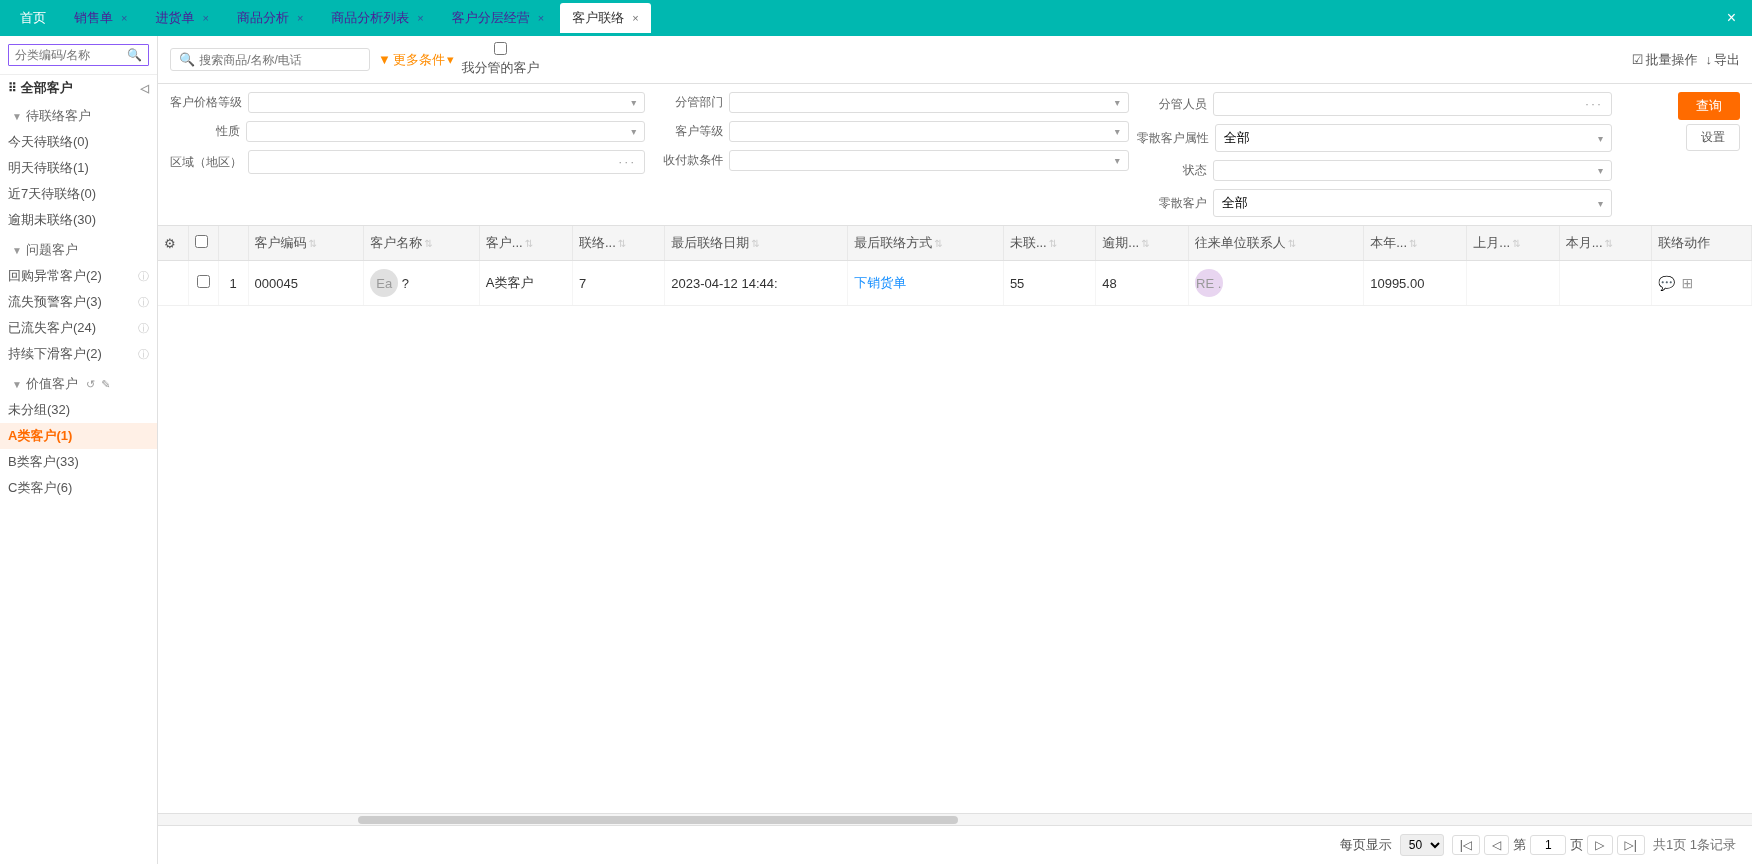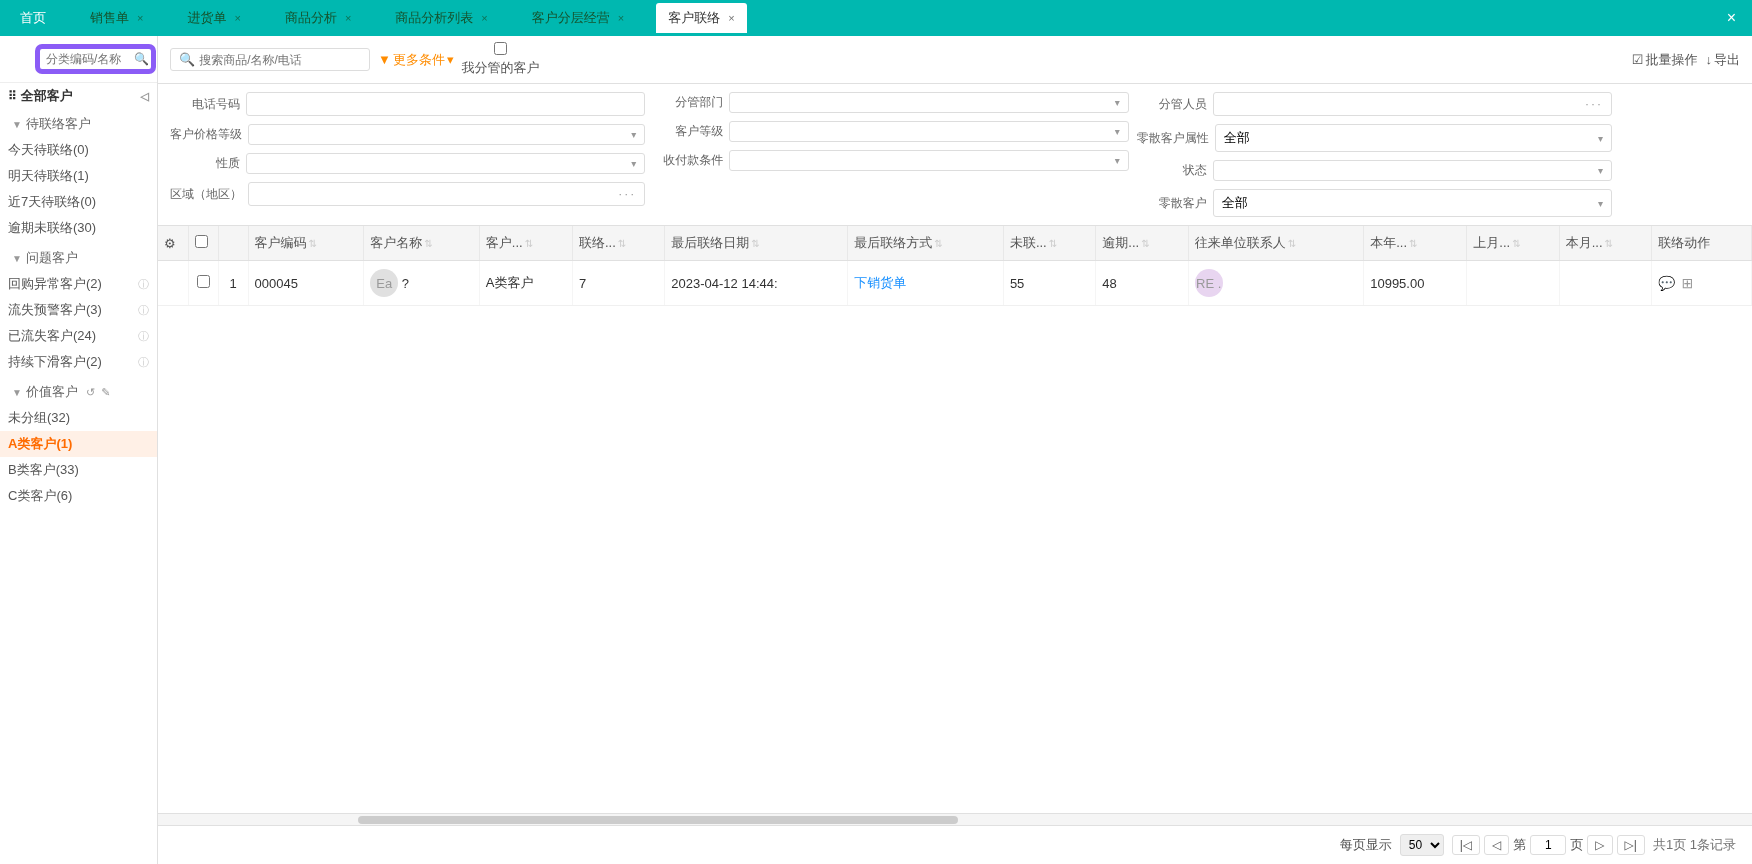--- a/index.html
+++ b/index.html
@@ -1,32 +1,32 @@
 <!DOCTYPE html>
 <html><head>
   <meta charset="utf-8">
   <style>
     * { box-sizing: border-box; margin: 0; padding: 0; font-family: 'Microsoft YaHei', Arial, sans-serif; font-size: 13px; }
     body { background: #f0f0f0; width: 1752px; height: 864px; overflow: hidden; }
     
     
-    .top-nav { background: #00b8b0; height: 36px; display: flex; align-items: center; padding: 0 8px; gap: 20px; }
-    .nav-tab { color: #14532d; padding: 6px 12px; cursor: pointer; white-space: nowrap; display: flex; align-items: center; gap: 4px; font-size: 13px; border-radius: 3px 3px 0 0; }
+    .top-nav { background: #00b8b0; height: 36px; display: flex; align-items: center; padding: 0 8px; gap: 4px; }
+    .nav-tab { color: #4c1d95; padding: 6px 12px; cursor: pointer; white-space: nowrap; display: flex; align-items: center; gap: 4px; font-size: 13px; border-radius: 3px 3px 0 0; }
     .nav-tab.active { background: #fff; color: #333; border-radius: 3px 3px 0 0; }
     .nav-tab .close-x { font-size: 11px; color: inherit; opacity: 0.7; margin-left: 4px; }
     .nav-home { color: #fff; font-size: 13px; padding: 6px 12px; cursor: pointer; }
     .close-window { margin-left: auto; color: #fff; cursor: pointer; font-size: 16px; padding: 4px 8px; }
 
     
     .main-layout { display: flex; height: calc(864px - 36px); }
 
     
     .sidebar { width: 158px; background: #fff; border-right: 1px solid #e0e0e0; display: flex; flex-direction: column; overflow-y: auto; flex-shrink: 0; }
     .sidebar-search { padding: 8px; display: flex; align-items: center; border-bottom: 1px solid #eee; }
-    .sidebar-search input { border: 5px solid #8b5cf6; border-radius: 7px; padding: 3px 6px; width: 100%; font-size: 12px; outline: none; margin-left: 27px; }
+    .sidebar-search input { border: 1px solid #8b5cf6; border-radius: 1px; padding: 3px 6px; width: 100%; font-size: 12px; outline: none; }
     .sidebar-search-icon { margin-left: -22px; color: #999; font-size: 12px; }
     .sidebar-header { display: flex; align-items: center; gap: 4px; font-weight: bold; color: #333; padding: 4px 8px; cursor: pointer; }
     .sidebar-collapse { margin-left: auto; color: #999; font-size: 11px; }
     
     .sidebar-group { padding: 2px 0; }
     .sidebar-group-title { color: #666; padding: 4px 12px; font-size: 12px; display: flex; align-items: center; gap: 4px; cursor: pointer; }
     .sidebar-group-title .arrow { font-size: 10px; color: #999; }
     
     .sidebar-item { padding: 4px 8px; cursor: pointer; color: #555; font-size: 12px; white-space: nowrap; overflow: hidden; text-overflow: ellipsis; display: flex; align-items: center; justify-content: space-between; }
     .sidebar-item.active { background: #fff0e6; color: #ff6b00; font-weight: bold; }
@@ -227,24 +227,20 @@
           <span>↓</span>
           <span>导出</span>
         </div>
       </div>
     </div>
 
     <div class="advanced-filter">
       <div style="display:grid; grid-template-columns: 1fr 1fr 1fr 120px; gap: 8px; align-items: start;">
         <div style="display:flex;flex-direction:column;gap:8px;">
           <div class="filter-row">
-            <span class="filter-label">电话号码</span>
-            <input class="filter-input" type="text" style="flex: 1 1 0%;">
-          </div>
-          <div class="filter-row">
             <span class="filter-label">客户价格等级</span>
             <div class="filter-input" style="flex:1;">
               <span></span>
                 <span class="down-arrow">▾</span>
             </div>
           </div>
           <div class="filter-row">
             <span class="filter-label">性质</span>
             <div class="filter-input" style="flex:1;">
               <span></span>
@@ -304,20 +300,24 @@
                 <span class="down-arrow">▾</span>
             </div>
           </div>
           <div class="filter-row">
             <span class="filter-label">零散客户</span>
             <div class="filter-input" style="flex:1;">
               <span>全部</span>
                 <span class="down-arrow">▾</span>
             </div>
           </div>
+        </div>
+        <div class="filter-actions-right">
+          <button class="btn-query">查询</button>
+          <button class="btn-settings">设置</button>
         </div>
       </div>
     </div>
 
     <div class="table-container">
       <table class="data-table">
         <thead>
           <tr>
             <th class="col-gear">⚙</th>
             <th class="col-check"><input type="checkbox" style=""></th>

